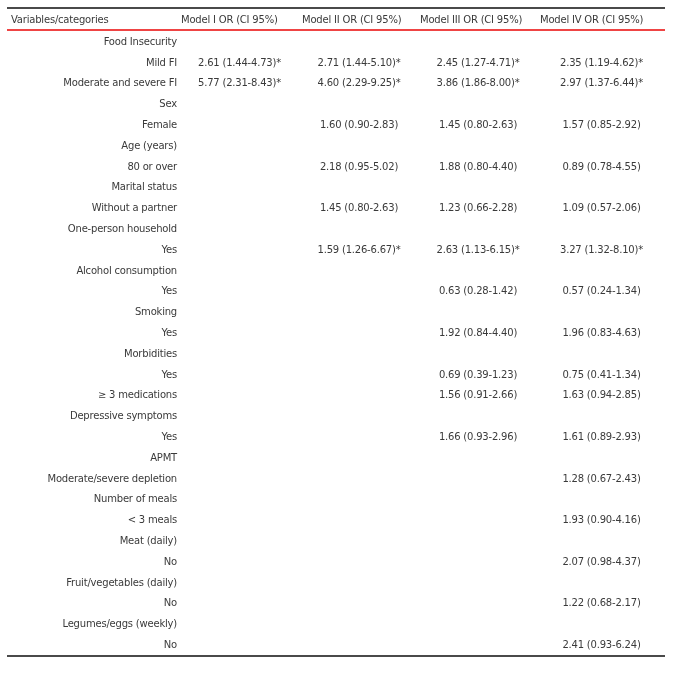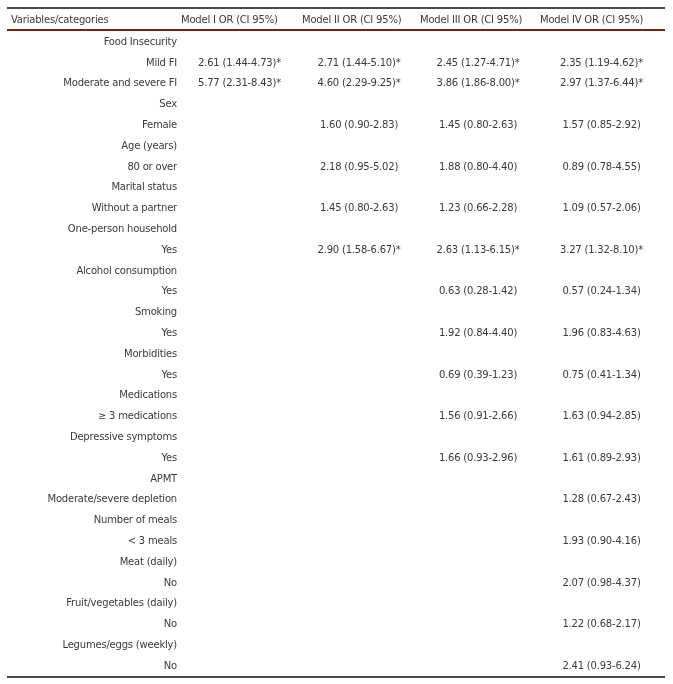--- a/index.html
+++ b/index.html
@@ -5,21 +5,21 @@
     html, body { margin: 0; padding: 0; background: #ffffff; }
     body { width: 673px; height: 684px; overflow: hidden; position: relative;
            font-family: "DejaVu Sans", "Liberation Sans", sans-serif; color: #3a3a3a; }
     .table-wrap { position: absolute; left: 7px; top: 7px; width: 658px; }
     table { border-collapse: collapse; width: 658px; table-layout: fixed; }
     col.c0 { width: 172px; }
     col.c1 { width: 121px; }
     col.c2 { width: 118px; }
     col.c3 { width: 120px; }
     col.c4 { width: 127px; }
-    thead tr { border-top: 2px solid #4a4a4a; border-bottom: 2px solid #7f1d1d; }
+    thead tr { border-top: 2px solid #4a4a4a; border-bottom: 2px solid #ef4444; }
     tbody tr:last-child { border-bottom: 2px solid #4a4a4a; }
     th { font-weight: normal; font-size: 10px; height: 20px; padding: 0 2px;
          white-space: nowrap; letter-spacing: -0.2px; color: #3a3a3a; }
     th.var { text-align: left; padding-left: 4px; }
     th.model { text-align: left; }
     td { font-size: 10px; height: 20.8px; padding: 0 2px; white-space: nowrap;
          letter-spacing: -0.2px; color: #3a3a3a; }
     td.label { text-align: right; padding-left: 4px; }
     td.val { text-align: center; }
   </style>
@@ -111,21 +111,21 @@
         <tr>
           <td class="label">One-person household</td>
           <td class="val"></td>
           <td class="val"></td>
           <td class="val"></td>
           <td class="val"></td>
         </tr>
         <tr>
           <td class="label">Yes</td>
           <td class="val"></td>
-          <td class="val">2.90 (1.58-6.67)*</td>
+          <td class="val">1.59 (1.26-6.67)*</td>
           <td class="val">2.63 (1.13-6.15)*</td>
           <td class="val">3.27 (1.32-8.10)*</td>
         </tr>
         <tr>
           <td class="label">Alcohol consumption</td>
           <td class="val"></td>
           <td class="val"></td>
           <td class="val"></td>
           <td class="val"></td>
         </tr>
@@ -156,27 +156,20 @@
           <td class="val"></td>
           <td class="val"></td>
           <td class="val"></td>
         </tr>
         <tr>
           <td class="label">Yes</td>
           <td class="val"></td>
           <td class="val"></td>
           <td class="val">0.69 (0.39-1.23)</td>
           <td class="val">0.75 (0.41-1.34)</td>
-        </tr>
-        <tr>
-          <td class="label">Medications</td>
-          <td class="val"></td>
-          <td class="val"></td>
-          <td class="val"></td>
-          <td class="val"></td>
         </tr>
         <tr>
           <td class="label">≥ 3 medications</td>
           <td class="val"></td>
           <td class="val"></td>
           <td class="val">1.56 (0.91-2.66)</td>
           <td class="val">1.63 (0.94-2.85)</td>
         </tr>
         <tr>
           <td class="label">Depressive symptoms</td>

